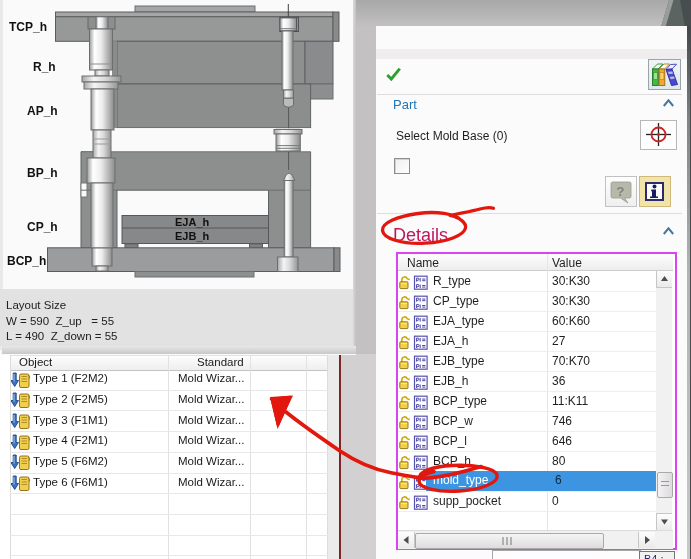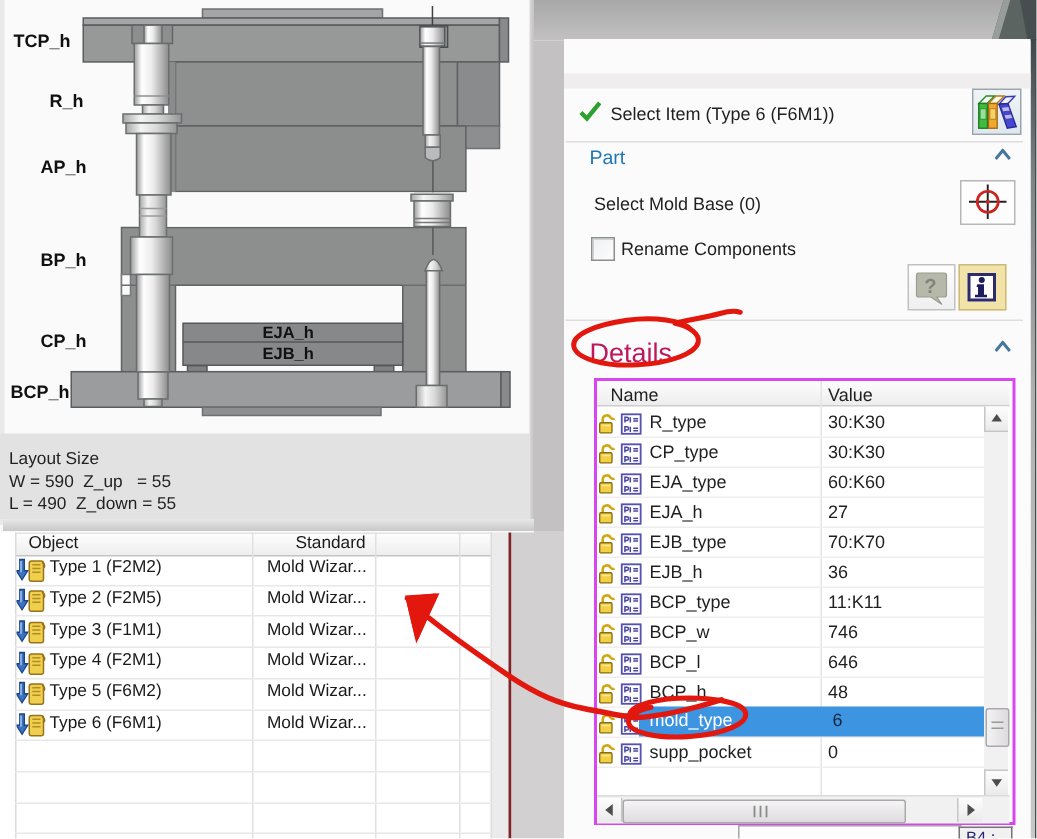--- a/index.html
+++ b/index.html
@@ -215,21 +215,20 @@
 
   </div>
 
   <div id="dialog" class="abs" style="left:376px;top:26px;width:311px;height:533px;background:#fcfbfc;font-size:12px;color:#1f1f1f;">
 
     <div class="abs" style="left:0;top:23px;width:311px;height:10px;background:#efedee;"></div>
 
     <svg class="abs" style="left:10px;top:41px" width="15" height="15" viewBox="0 0 15 15">
       <path d="M1.3,8 L5.3,12 L13.8,1.6" fill="none" stroke="#2da12d" stroke-width="2.9"></path>
     </svg>
-    <div class="abs" style="left:31px;top:43px;">Select Item (Type 6 (F6M1))</div>
     <div class="abs" style="left:272px;top:33px;width:31px;height:29px;background:linear-gradient(#f0f4f6,#dde8ee);border:1px solid #9aa5ab;">
       <svg class="abs" style="left:2px;top:2px" width="28" height="26" viewBox="0 0 28 26">
         <g stroke-width="0.9">
           <polygon points="1.5,7 6.5,2 12,2 7,7" fill="#f2faf2" stroke="#2c8c2c"></polygon>
           <rect x="1.5" y="7" width="5.8" height="16.5" fill="#3fbc3f" stroke="#1d7a1d"></rect>
           <rect x="2.4" y="10.5" width="4" height="7" fill="#97e297" stroke="#2c8c2c" stroke-width="0.6"></rect>
           <polygon points="8,7 13,2 18.5,2 13.5,7" fill="#fdf8e8" stroke="#b07d1a"></polygon>
           <rect x="8" y="7" width="5.8" height="16.5" fill="#f0a830" stroke="#a36a12"></rect>
           <rect x="8.9" y="10.5" width="4" height="7" fill="#f8d06a" stroke="#b07d1a" stroke-width="0.6"></rect>
           <polygon points="15,7.5 19.5,2.5 25.5,2.2 21,7" fill="#f0f0fd" stroke="#3a3ab0"></polygon>
@@ -248,21 +247,20 @@
     <div class="abs" style="left:20px;top:103px;">Select Mold Base (0)</div>
     <div class="abs" style="left:264px;top:94px;width:35px;height:28px;background:#fdfdfd;border:1px solid #b9b6b8;">
       <svg class="abs" style="left:3px;top:0px" width="29" height="27" viewBox="0 0 29 27">
         <line x1="2" y1="13.5" x2="27" y2="13.5" stroke="#222" stroke-width="1.3"></line>
         <line x1="14.5" y1="2" x2="14.5" y2="25" stroke="#222" stroke-width="1.3"></line>
         <circle cx="14.5" cy="13.5" r="7" fill="none" stroke="#cc2420" stroke-width="1.8"></circle>
         <circle cx="14.5" cy="13.5" r="1.4" fill="#cc2420"></circle>
       </svg>
     </div>
     <div class="abs" style="left:18px;top:132px;width:14px;height:14px;background:linear-gradient(135deg,#eef0f1,#fdfdfd);border:1px solid #8d8d8d;box-shadow:inset 1px 1px 0 #cdd4d8;"></div>
-    <div class="abs" style="left:38px;top:133px;">Rename Components</div>
 
     <div class="abs" style="left:229px;top:150px;width:30px;height:29px;background:linear-gradient(#fefefe,#f0efef);border:1px solid #c3c0c2;">
       <svg class="abs" style="left:4px;top:4px" width="22" height="23" viewBox="0 0 22 23">
         <path d="M2.5,1 h17 a1.5,1.5 0 0 1 1.5,1.5 v13 a1.5,1.5 0 0 1 -1.5,1.5 h-5 l3.5,5 -7.5,-5 h-8 a1.5,1.5 0 0 1 -1.5,-1.5 v-13 a1.5,1.5 0 0 1 1.5,-1.5 Z" fill="#b6b8aa" stroke="#9a9c90" stroke-width="0.8"></path>
         <text x="6.2" y="14.5" font-size="13.5" font-weight="bold" fill="#82847a" font-family="Liberation Sans,sans-serif">?</text>
       </svg>
     </div>
     <div class="abs" style="left:263px;top:150px;width:30px;height:29px;background:#f2e3a9;border:1px solid #cdb97a;">
       <div class="abs" style="left:5px;top:5px;width:15px;height:15px;background:#fdfdfd;border:2px solid #2b2b6e;"></div>
       <svg class="abs" style="left:7px;top:7px" width="15" height="15" viewBox="0 0 15 15">
@@ -445,21 +443,21 @@
             <g stroke="#4a46a0" stroke-width="1" fill="none">
               <path d="M17.6,6.6 V3.1 h1.3 a1.1,1.1 0 0 1 0,2.2 h-1.3"></path>
               <path d="M21.2,3.1 V6.6"></path>
               <path d="M23.2,4.1 h3.2 M23.2,5.7 h3.2"></path>
               <path d="M17.6,13 V9.5 h1.3 a1.1,1.1 0 0 1 0,2.2 h-1.3"></path>
               <path d="M21.2,9.5 V13"></path>
               <path d="M23.2,10.5 h3.2 M23.2,12.1 h3.2"></path>
             </g>
           </svg>
           <div class="abs" style="left:35px;top:200px;">BCP_h</div>
-          <div class="abs" style="left:154px;top:200px;">48</div>
+          <div class="abs" style="left:154px;top:200px;">80</div>
           <div class="abs" style="left:0;top:237px;width:258px;height:1px;background:#efedef;"></div>
           <svg class="abs" style="left:1px;top:220.5px" width="30" height="15" viewBox="0 0 30 15">
             <path d="M2.8,6.8 V4.5 A2.8,2.8 0 0 1 8.1,3.5 Q9.2,4.7 10.7,4.1" fill="none" stroke="#d3a714" stroke-width="1.7"></path>
             <rect x="0.8" y="6.8" width="8.2" height="6.8" rx="0.8" fill="#f3cf46" stroke="#8a6d10" stroke-width="0.9"></rect>
             <line x1="2" y1="8.6" x2="7.8" y2="8.6" stroke="#fbe98f" stroke-width="1"></line>
             <rect x="15.5" y="1.2" width="12.6" height="13" fill="#fdfdfd" stroke="#5551b2" stroke-width="1.2"></rect>
             <g stroke="#4a46a0" stroke-width="1" fill="none">
               <path d="M17.6,6.6 V3.1 h1.3 a1.1,1.1 0 0 1 0,2.2 h-1.3"></path>
               <path d="M21.2,3.1 V6.6"></path>
               <path d="M23.2,4.1 h3.2 M23.2,5.7 h3.2"></path>

